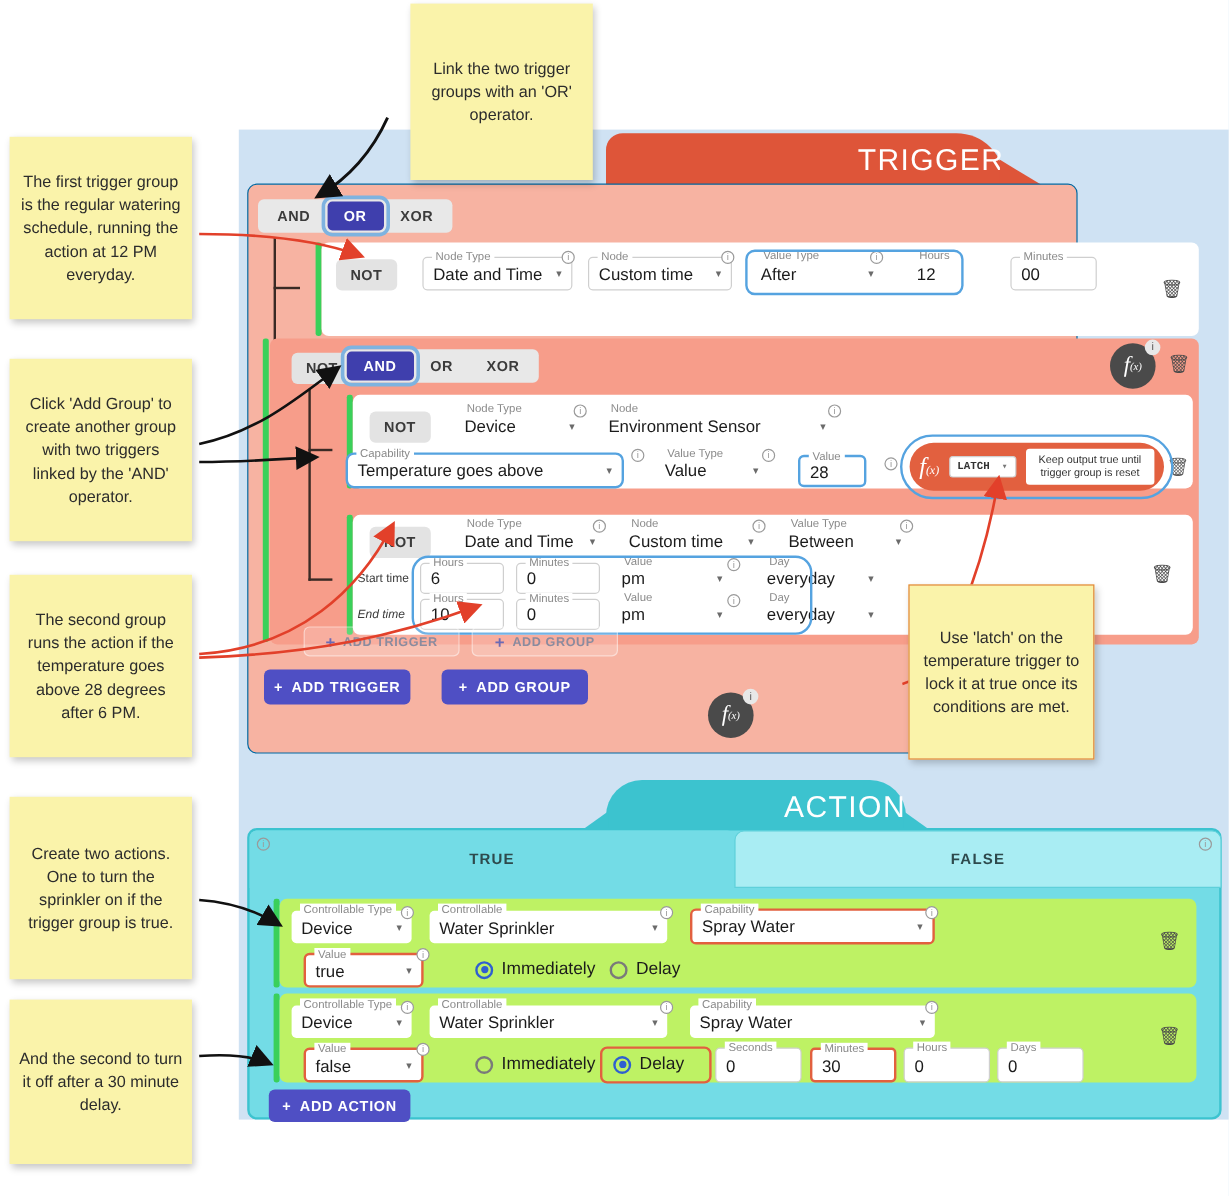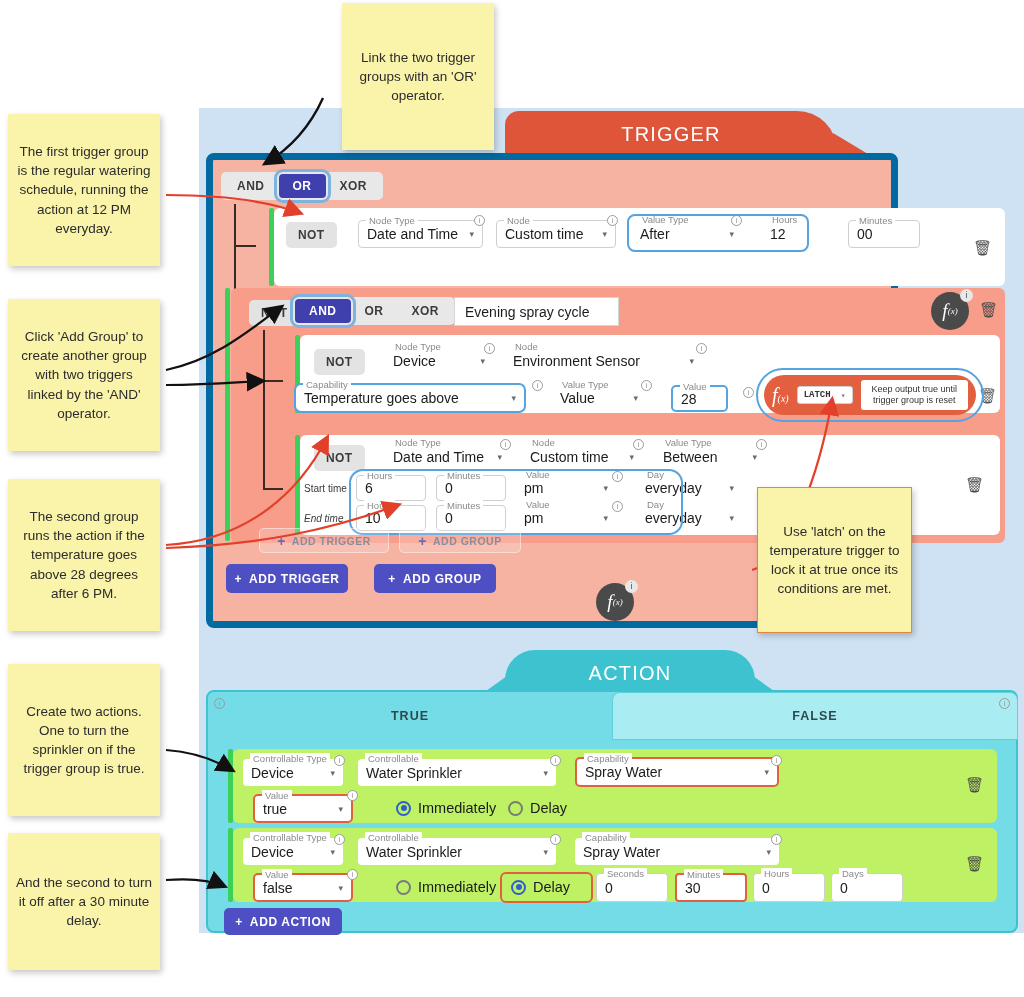--- a/index.html
+++ b/index.html
@@ -13,22 +13,22 @@
 
   
   .canvas-blue{
     position:absolute; left:199px; top:108px; width:825px; height:825px;
     background:#cfe2f3;
   }
 
   
   .tab-header{
     position:absolute; height:46px; color:#fff;
-    font-size:20px; letter-spacing:1.2px; font-weight:400;
-    display:flex; align-items:center; justify-content:center;
+    font-size:25px; letter-spacing:1.2px; font-weight:400;
+    display:flex; align-items:center; justify-content:flex-end;
   }
   .tab-trigger{
     left:505px; top:111px; width:332px;
     background:#de5539;
     border-radius:14px 40px 0 0;
   }
   .tab-trigger::after{
     content:""; position:absolute; right:-36px; bottom:0;
     width:40px; height:24px; background:#de5539;
     border-bottom-right-radius:0;
@@ -47,21 +47,21 @@
   .tab-action::after{
     content:""; position:absolute; right:-26px; bottom:0;
     width:28px; height:20px; background:#3cc3cf;
     clip-path:polygon(0 0, 100% 100%, 0 100%);
   }
 
   
   .trigger-panel{
     position:absolute; left:206px; top:153px; width:692px; height:475px;
     background:#f7b3a2;
-    border:7px solid #0369a1;
+    border:1px solid #0369a1;
     border-radius:8px;
   }
 
   
   .op-group{
     position:absolute; display:flex; align-items:center;
     background:#e8e8e8; border-radius:5px; padding:2px;
   }
   .op-btn{
     padding:5px 14px; font-size:12px; font-weight:bold;
@@ -322,23 +322,20 @@
 
   <div class="group-box" style="left:18px; top:128px; width:774px; height:255px;">
     <div class="not-btn" style="left:18px; top:12px;">NOT</div>
 
     <div class="op-group" style="left:62px; top:9px;">
       <div class="op-btn active sel-ring">AND</div>
       <div class="op-btn">OR</div>
       <div class="op-btn">XOR</div>
     </div>
 
-    <div class="name-input" style="left:223px; top:9px; width:165px; height:29px; position:absolute;">
-      <span>Evening spray cycle</span>
-    </div>
 
     <div class="fx-badge" style="right:36px; top:4px;">
       <span>f</span>
         <span class="sub">(x)</span>
       <span class="dot">i</span>
     </div>
     <span class="trash" style="right:12px; top:14px;">🗑</span>
 
     <div class="connector" style="left:32px; top:42px; height:160px;"></div>
     <div class="connector-h" style="left:32px; top:92px; width:20px;"></div>

